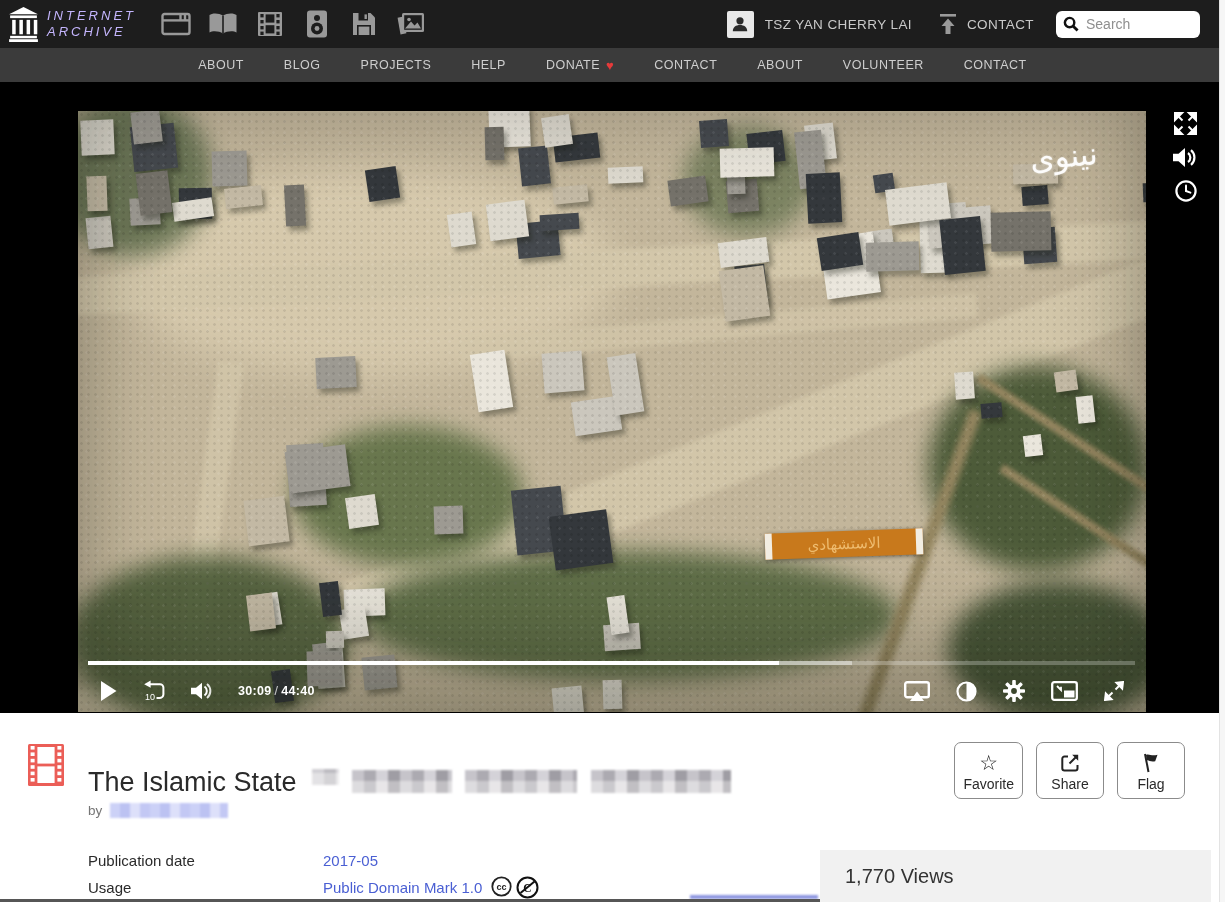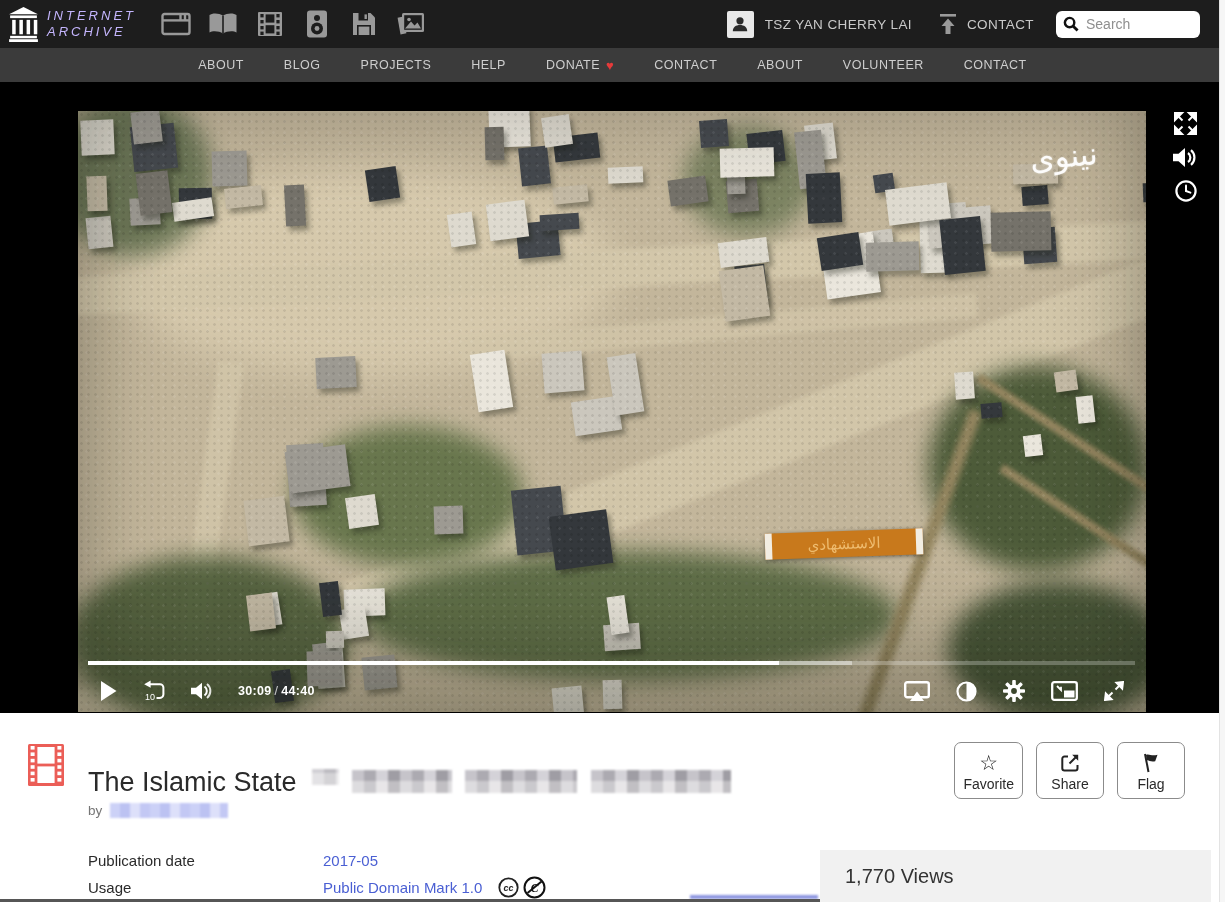--- a/index.html
+++ b/index.html
@@ -107,21 +107,21 @@
   .actions{position:absolute;right:40px;top:742px;display:flex;gap:13px;}
   .abtn{min-width:50px;height:53px;border:1px solid #8b8b8b;border-radius:7px;background:#fff;
         display:flex;flex-direction:column;align-items:center;justify-content:center;gap:2px;
         font-size:14px;color:#2a2a2a;padding:2px 8px 0;cursor:pointer;}
   .abtn .ic{height:22px;display:flex;align-items:center;justify-content:center;font-size:21px;line-height:22px;color:#222;}
 
   .meta{position:absolute;left:88px;top:852px;font-size:15px;color:#2a2a2a;}
   .mrow{display:flex;align-items:center;margin-bottom:7px;}
   .mlabel{width:235px;}
   .mvalue{color:#4a5fd3;cursor:pointer;display:flex;align-items:center;gap:6px;}
-  .lic{display:flex;align-items:center;gap:4px;margin-left:10px;font-style:italic;}
+  .lic{display:flex;gap:4px;margin-left:3px;}
 
   .views-box{position:absolute;left:820px;top:850px;width:366px;height:52px;background:#f1f1f1;
              display:flex;align-items:center;padding-left:25px;font-size:20px;color:#333;}
   .cut-blue{position:absolute;left:690px;top:895px;width:128px;height:4px;background:#8d96e0;filter:blur(1px);}
   .bottom-strip{position:absolute;left:0;top:899px;width:820px;height:3px;background:#565656;}
   .scrollbar{position:absolute;right:0;top:0;width:5px;height:100%;background:#f6f6f6;
              border-left:1px solid #e3e3e3;z-index:60;}
 </style>
 </head>
 <body>

